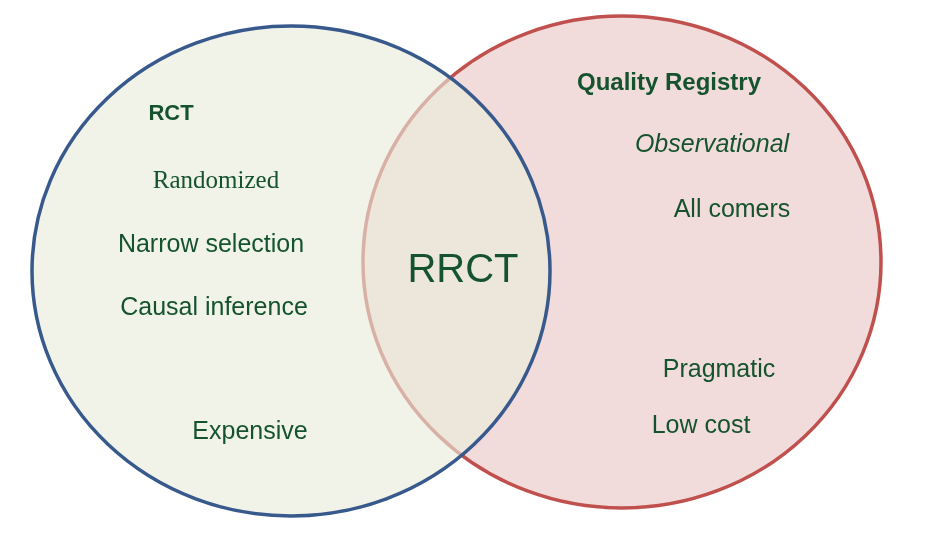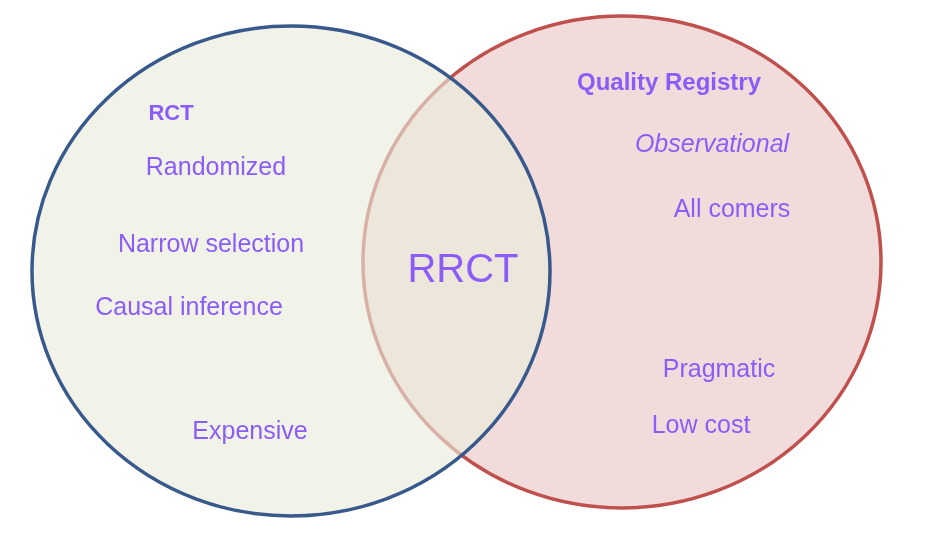--- a/index.html
+++ b/index.html
@@ -23,21 +23,21 @@
     width: 933px;
     height: 551px;
   }
   .lbl {
     position: absolute;
     transform: translate(-50%, -50%);
     white-space: pre-line;
     text-align: center;
     font-size: 25px;
     line-height: 30px;
-    color: #8b5cf6;
+    color: #14532d;
     user-select: none;
   }
   .lbl.title {
     font-weight: bold;
   }
   .lbl.rct-title {
     font-size: 22px;
   }
   .lbl.qr-title {
     font-size: 24px;
@@ -53,25 +53,25 @@
 <div id="stage">
 
   <svg id="venn-svg" viewBox="0 0 933 551">
 
     <ellipse cx="622" cy="262" rx="259" ry="246" stroke-width="3.5" fill="#F2DCDB" fill-opacity="1" stroke="#C0504D"></ellipse>
     <ellipse cx="291" cy="271" rx="259" ry="245" stroke-width="3.5" fill="#E9ECDC" fill-opacity="0.62" stroke="#38598C"></ellipse>
   </svg>
 
   <div class="lbl title rct-title" style="left:171px; top:113px;">RCT</div>
 
-  <div class="lbl" style="left:216px; top:166px;">Randomized</div>
+  <div class="lbl" style="left:216px; top:180px;font-family:Liberation Serif, serif;">Randomized</div>
 
   <div class="lbl" style="left:211px; top:243px;">Narrow selection</div>
 
-  <div class="lbl" style="left:189px; top:306px;">Causal inference</div>
+  <div class="lbl" style="left:214px; top:306px;">Causal inference</div>
 
 
   <div class="lbl" style="left:202px; top:430px;margin-left:48px;">Expensive</div>
 
   <div class="lbl intersection" style="left:463px; top:268px;">RRCT</div>
 
   <div class="lbl title qr-title" style="left:669px; top:82px;">Quality Registry</div>
 
   <div class="lbl" style="left:712px; top:143px;font-style:italic;">Observational</div>
 

